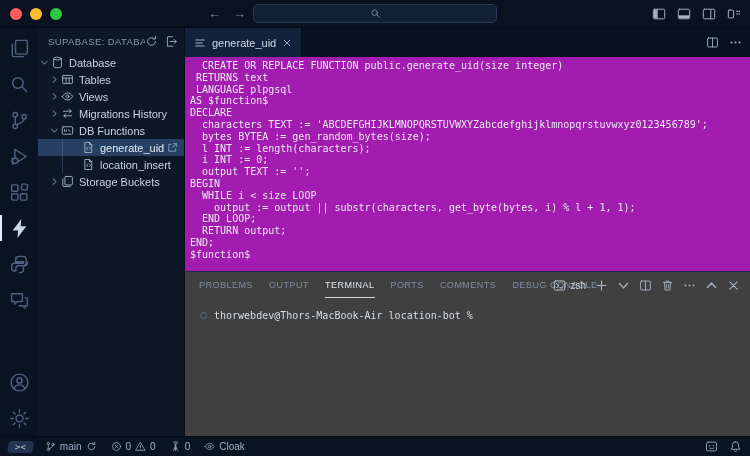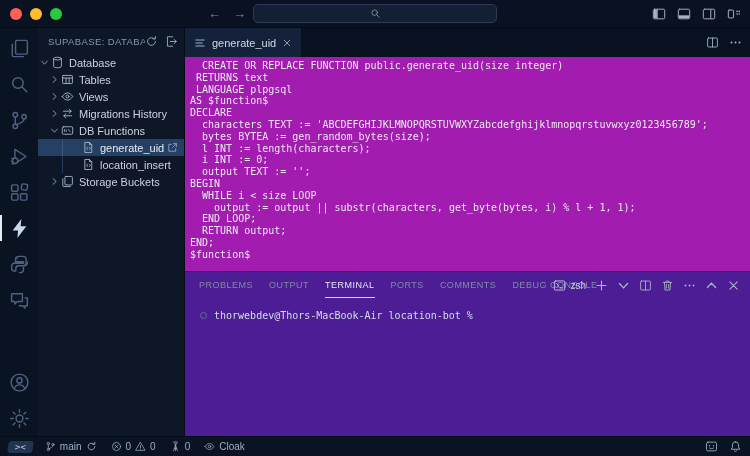--- a/index.html
+++ b/index.html
@@ -57,21 +57,21 @@
   .tab .icon svg { width:12px; height:12px; color:#9fb0c4; }
   .tab .tab-close svg { width:10px; height:10px; color:#9fb0c4; }
   .tabstrip-actions { position:absolute; right:8px; top:0; bottom:0; display:flex; align-items:center; gap:10px; color:#a7b4c6; }
   .tabstrip-actions .icon svg { width:13px; height:13px; }
 
   
   .code { flex:1; background:#a21caf; padding:3px 0 0 5px; overflow:hidden; border-bottom:1px solid #1d2d44; cursor:text; }
   .code-line { font-family:"DejaVu Sans Mono", monospace; font-size:10px; line-height:11.8px; color:#e9ebee; white-space:pre; }
 
   
-  .panel { height:164px; flex:0 0 164px; background:#4c1d95; display:flex; flex-direction:column; }
+  .panel { height:164px; flex:0 0 164px; background:#404040; display:flex; flex-direction:column; }
   .panel-tabs { height:26px; flex:0 0 26px; display:flex; align-items:center; padding-left:14px; position:relative; }
   .ptab { font-size:9px; letter-spacing:.5px; color:#7e8da3; margin-right:16px; height:100%; display:flex; align-items:center; cursor:pointer; border-bottom:1px solid transparent; }
   .ptab.active { color:#e3e9f1; border-bottom:1px solid #cfd6e0; }
   .panel-actions { position:absolute; right:10px; top:0; bottom:0; display:flex; align-items:center; gap:9px; color:#a7b4c6; }
   .panel-actions .icon svg { width:13px; height:13px; }
   .shell-badge { display:flex; align-items:center; gap:4px; color:#c3cedd; font-size:10px;padding-left:8px; }
   .shell-badge .icon svg { width:13px; height:13px; }
   .terminal { flex:1; padding:12px 14px 0 15px; cursor:text; }
   .term-line { font-family:"DejaVu Sans Mono", monospace; font-size:10px; color:#d5dde6; display:flex; align-items:center; gap:7px; }
   .term-circle { width:7px; height:7px; border:1px solid #5d7089; border-radius:50%; flex:0 0 7px; }

